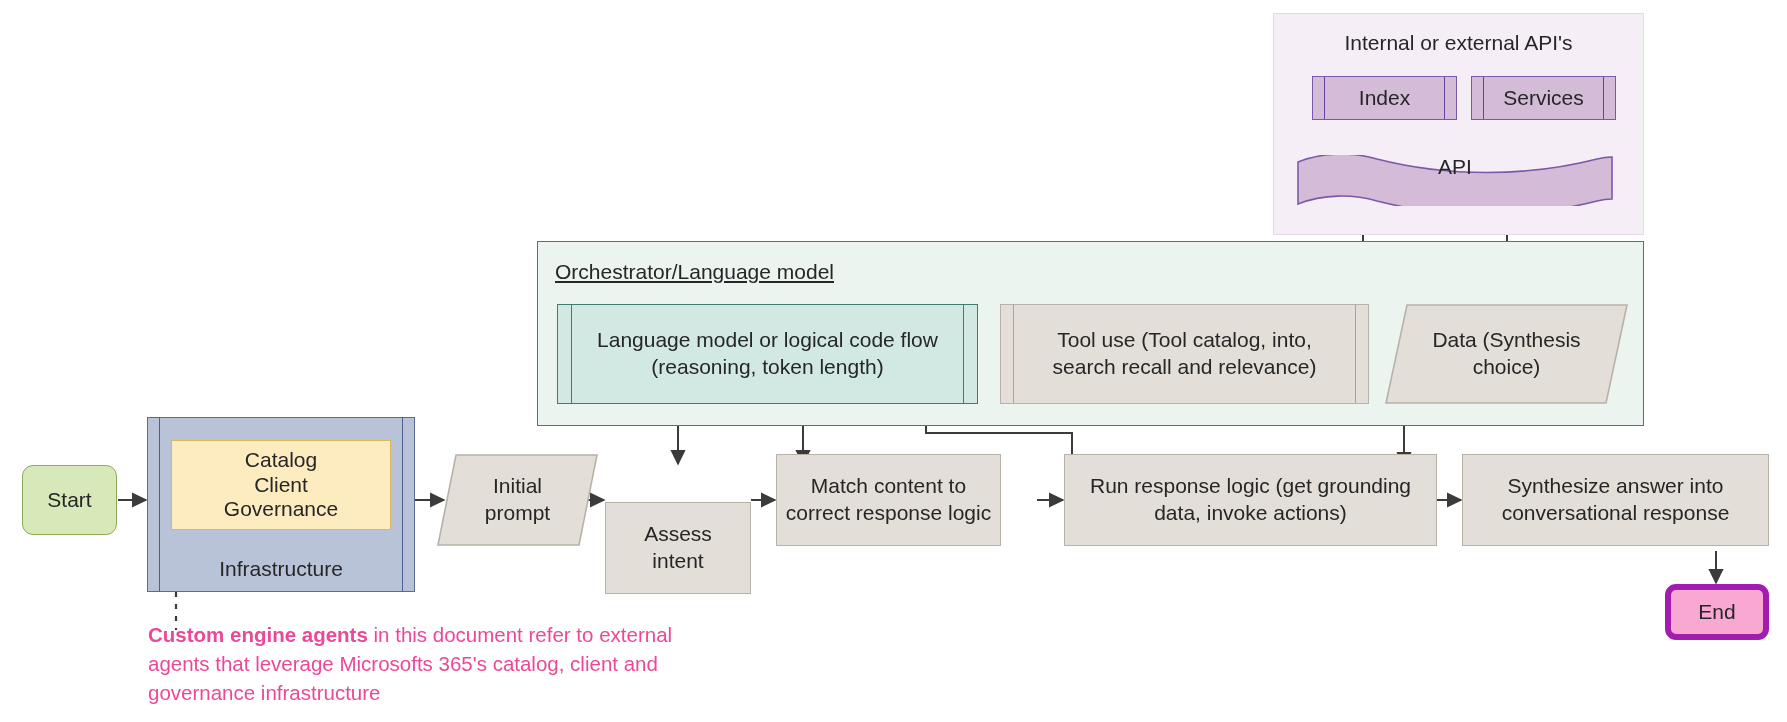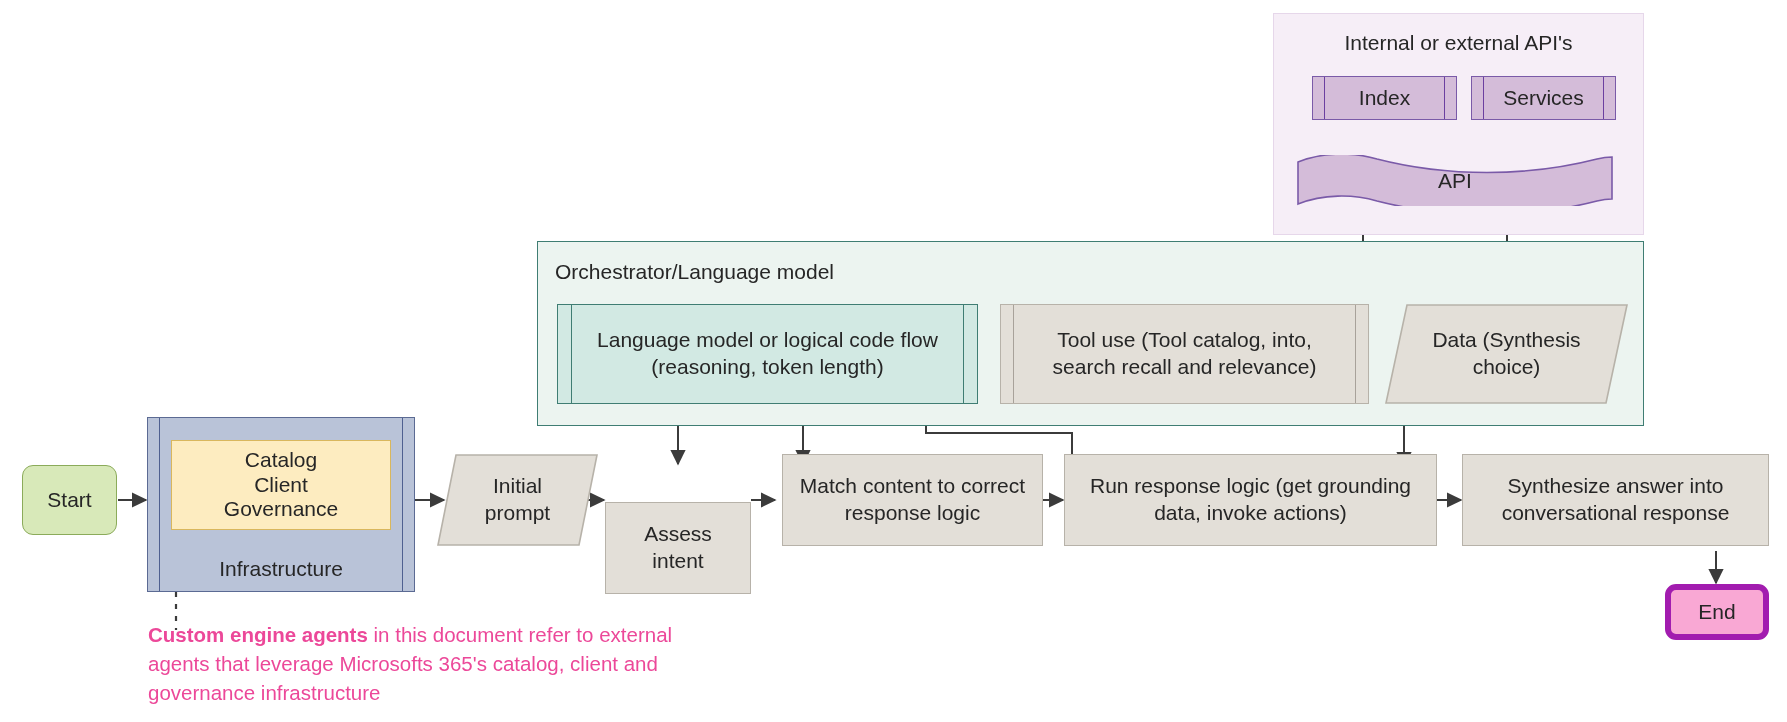--- a/index.html
+++ b/index.html
@@ -7,21 +7,21 @@
   #stage{position:relative;width:1787px;height:722px;}
 
   .node{position:absolute;box-sizing:border-box;display:flex;align-items:center;justify-content:center;text-align:center;line-height:1.28;}
   .node span{display:block;}
 
   
   .grp-api{background:#f6eef7;border:1px solid #e6d7ea;}
   .grp-api-title{position:absolute;display:flex;align-items:center;justify-content:center;font-size:21px;color:#262626;}
 
   .grp-orch{background:#ecf4f0;border:1px solid #3f7d73;}
-  .grp-orch-title{position:absolute;display:flex;align-items:center;font-size:21px;color:#262626;}
+  .grp-orch-title{position:absolute;display:flex;align-items:center;font-size:21px;color:#262626;text-decoration:underline;}
 
   .grp-infra{background:#b9c3d8;border:1px solid #5b6a93;}
   .grp-infra-bar{position:absolute;top:0;bottom:0;width:1px;background:#4f6090;}
   .grp-infra-label{position:absolute;left:0;right:0;display:flex;align-items:center;justify-content:center;font-size:21px;color:#262626;}
 
   
   .rect{background:#e3dfd8;border:1px solid #b7b2a9;font-size:21px;}
   .rect-lm{background:#d2e9e3;border:1px solid #3f7d73;font-size:21px;}
   .rect-purple{background:#d4bcd9;border:1px solid #7a5aa8;font-size:21px;}
   .card{background:#fdecc0;border:1px solid #d9b75d;font-size:21px;}
@@ -37,21 +37,21 @@
   .proc-bar.purple{background:#6b3fa0;}
 
   
   .para{position:absolute;}
   .para>svg{position:absolute;inset:0;}
   .para>.ptext{position:absolute;inset:0;display:flex;align-items:center;justify-content:center;text-align:center;font-size:21px;line-height:1.28;}
 
   
   .tape{position:absolute;}
   .tape>svg{position:absolute;inset:0;}
-  .tape>.ptext{position:absolute;inset:0;display:flex;align-items:center;justify-content:center;font-size:21px;}
+  .tape>.ptext{position:absolute;inset:0;display:flex;align-items:flex-start;justify-content:center;font-size:21px;}
 
   
   #wires{position:absolute;left:0;top:0;width:1787px;height:722px;pointer-events:none;}
 
   
   .caption{position:absolute;font-size:20.5px;line-height:1.42;color:#ec4899;}
   .caption b{font-weight:bold;}
 </style>
 </head>
 <body>
@@ -177,21 +177,21 @@
     </svg>
     <div class="ptext" style="padding:0 22px;">
         <span>Initial prompt</span>
       </div>
   </div>
 
   <div class="node rect" style="left:605px;top:454px;width:146px;height:92px;padding:0 14px;margin-top:48px;">
     <span>Assess intent</span>
   </div>
 
-  <div class="node rect" style="left:776px;top:454px;width:261px;height:92px;padding:0 4px;margin-left:6px;">
+  <div class="node rect" style="left:776px;top:454px;width:225px;height:92px;padding:0 4px;">
     <span>Match content to correct response logic</span>
   </div>
 
   <div class="node rect" style="left:1064px;top:454px;width:373px;height:92px;padding:0 16px;align-items:center;">
     <span>Run response logic (get grounding data, invoke actions)</span>
   </div>
 
   <div class="node rect" style="left:1462px;top:454px;width:307px;height:92px;padding:0 16px;">
     <span>Synthesize answer into conversational response</span>
   </div>

